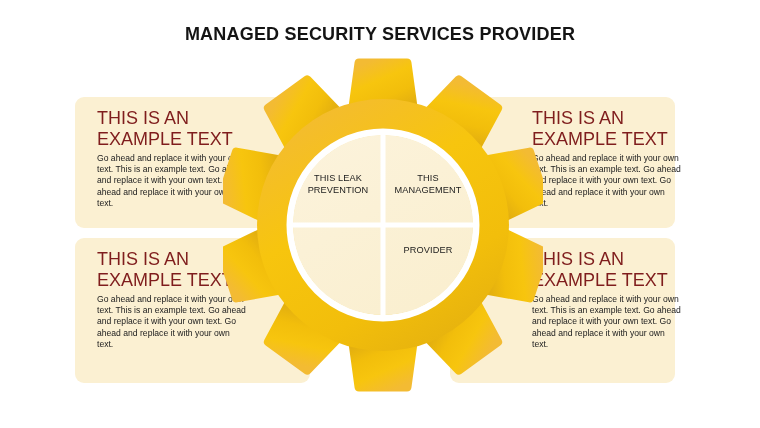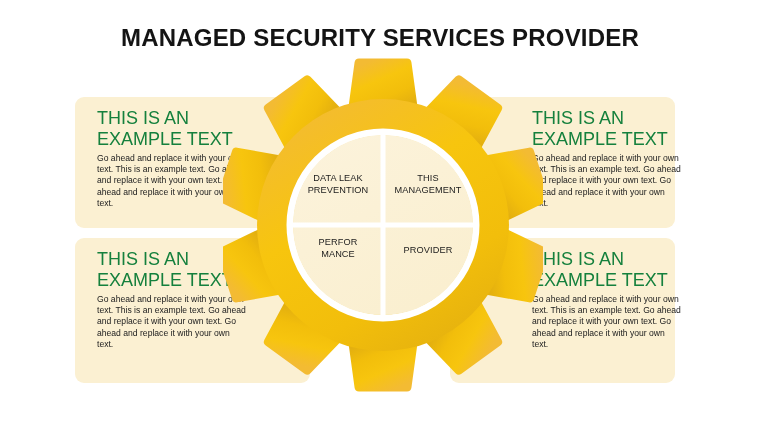--- a/index.html
+++ b/index.html
@@ -20,21 +20,21 @@
     background: #ffffff;
   }
 
   
   .title {
     position: absolute;
     top: 24px;
     left: 0;
     width: 760px;
     text-align: center;
-    font-size: 24px;
+    font-size: 18px;
     font-weight: bold;
     letter-spacing: 0.2px;
     color: #141414;
     white-space: nowrap;
   }
 
   
   .panel {
     position: absolute;
     background: #fbf0d2;
@@ -51,21 +51,21 @@
     top: 11px;
   }
   .panel-tl .panel-inner { left: 22px; width: 150px; }
   .panel-tr .panel-inner { left: 82px; width: 150px; }
   .panel-bl .panel-inner { left: 22px; width: 150px; }
   .panel-br .panel-inner { left: 82px; width: 150px; }
 
   .panel-heading {
     font-size: 18px;
     line-height: 21px;
-    color: #15803d;
+    color: #7f1d1d;
     font-weight: normal;
     margin: 0 0 3px 0;
     white-space: pre-line;
   }
   .panel-body {
     font-size: 8.6px;
     line-height: 11.2px;
     color: #202020;
     margin: 0;
   }
@@ -191,22 +191,20 @@
       <circle cx="160" cy="170" r="93" fill="none" stroke="#FFFFFF" stroke-width="7"></circle>
 
       <circle cx="160" cy="170" r="90" fill="url(#innerGrad)"></circle>
 
       <g stroke="#FFFFFF" stroke-width="5" stroke-linecap="butt">
         <line x1="160" y1="80" x2="160" y2="260"></line>
         <line x1="70" y1="170" x2="250" y2="170"></line>
       </g>
     </svg>
 
-    <div class="quad-label quad-tl">DATA LEAK
+    <div class="quad-label quad-tl">THIS LEAK
 PREVENTION</div>
     <div class="quad-label quad-tr">THIS
 MANAGEMENT</div>
-    <div class="quad-label quad-bl">PERFOR
-MANCE</div>
     <div class="quad-label quad-br">PROVIDER</div>
   </div>
 
 </div>
 
 </body></html>

